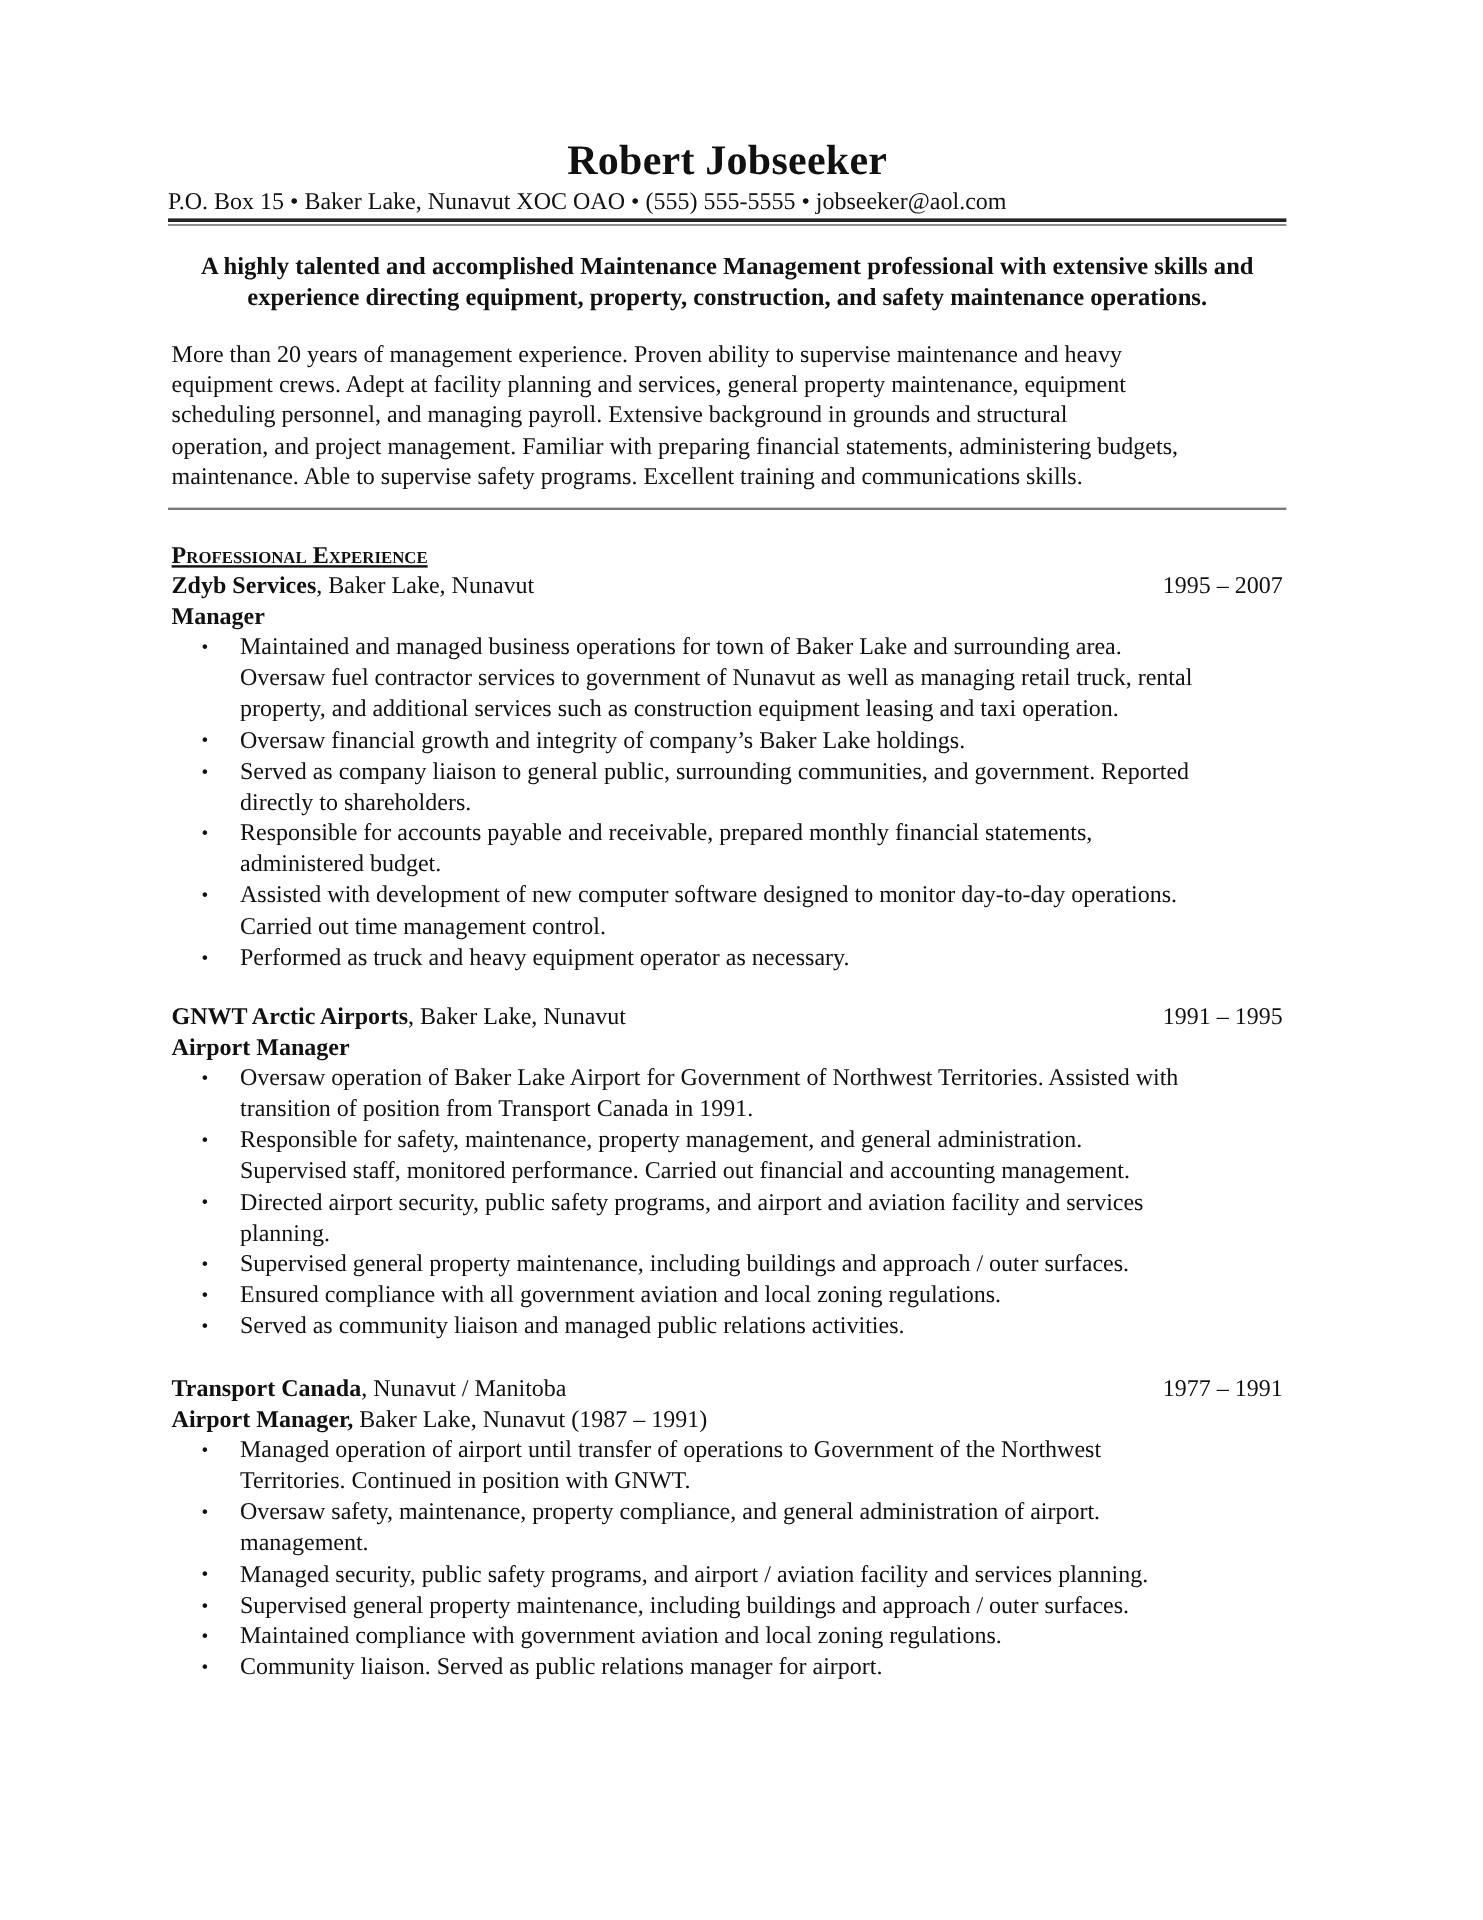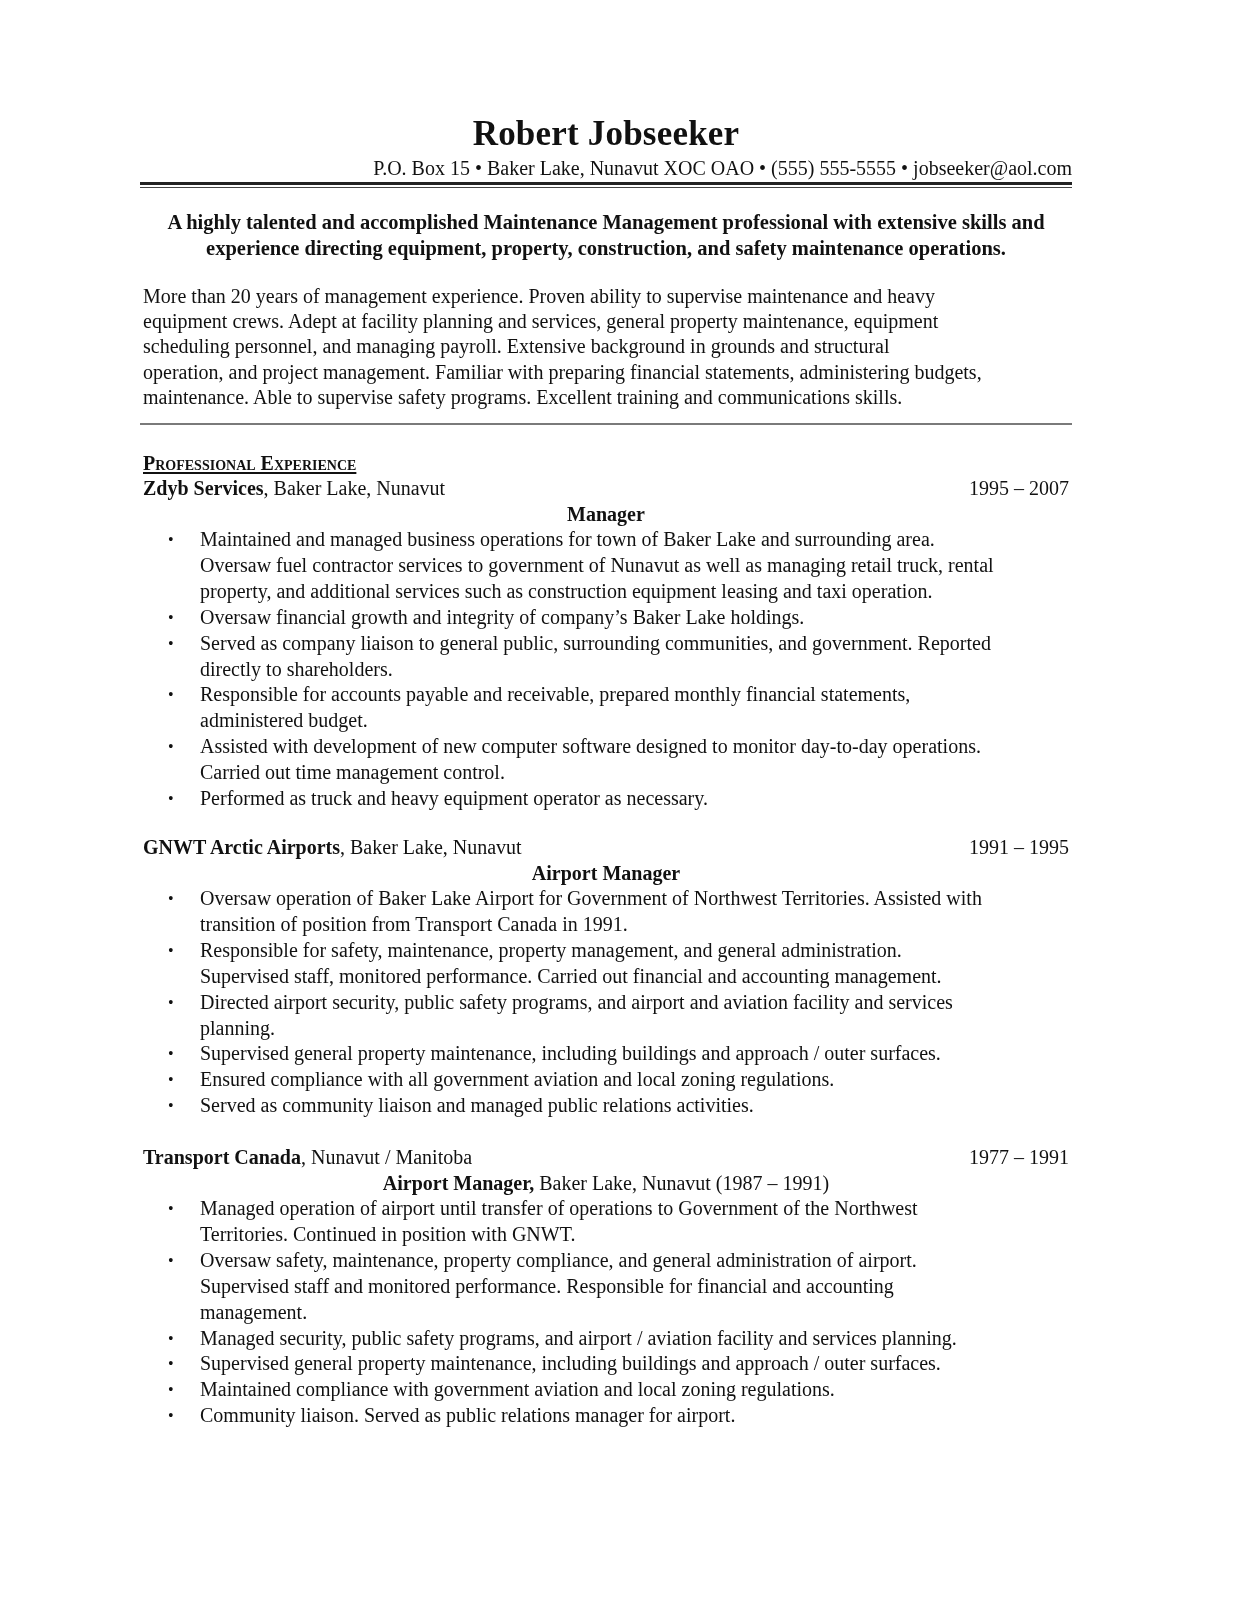--- a/index.html
+++ b/index.html
@@ -30,21 +30,21 @@
       font-weight: bold;
       font-size: 35px;
       line-height: 44px;
       letter-spacing: 0.2px;
     }
     .contact {
       position: absolute;
       top: 155px;
       left: 0;
       width: 932px;
-      text-align: right;
+      text-align: left;
       font-size: 20px;
       line-height: 26px;
     }
     .rule-double {
       position: absolute;
       top: 182px;
       left: 0;
       width: 932px;
       height: 7px;
     }
@@ -117,21 +117,20 @@
     .job-header .company { font-weight: bold; }
     .job-header .dates {
       position: absolute;
       right: 0;
       top: 0;
     }
     .job-title {
       height: 26px;
       line-height: 26px;
       white-space: nowrap;
-      text-align: center;
     }
     .job-title .title { font-weight: bold; }
     ul.bullets {
       list-style: none;
       margin: 0;
       padding: 0;
     }
     ul.bullets li {
       position: relative;
       padding-left: 57px;
@@ -265,21 +264,20 @@
     </div>
     <ul class="bullets">
       <li>
         <span class="dot">•</span>
         <span class="line">Managed operation of airport until transfer of operations to Government of the Northwest</span>
         <span class="line">Territories.  Continued in position with GNWT.</span>
       </li>
       <li>
         <span class="dot">•</span>
         <span class="line">Oversaw safety, maintenance, property compliance, and general administration of airport.</span>
-        <span class="line">Supervised staff and monitored performance.  Responsible for financial and accounting</span>
         <span class="line">management.</span>
       </li>
       <li>
         <span class="dot">•</span>
         <span class="line">Managed security, public safety programs, and airport / aviation facility and services planning.</span>
       </li>
       <li>
         <span class="dot">•</span>
         <span class="line">Supervised general property maintenance, including buildings and approach / outer surfaces.</span>
       </li>

